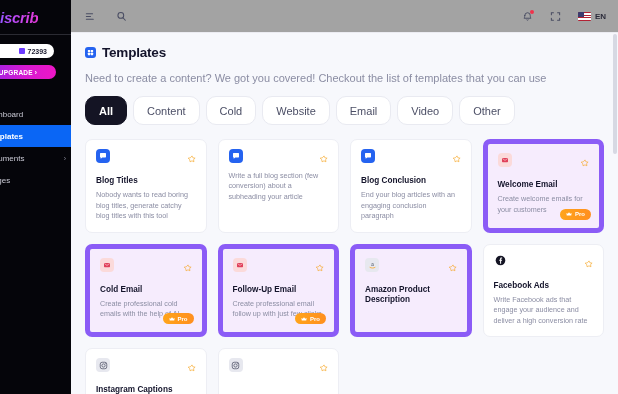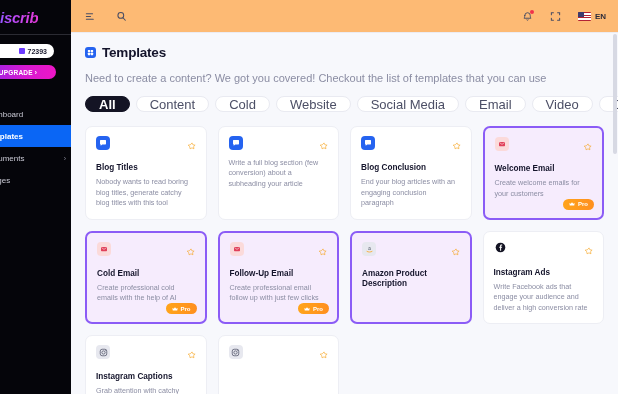--- a/index.html
+++ b/index.html
@@ -93,21 +93,21 @@
   
   .main {
     flex: 1;
     height: 394px;
     background: #f7f8fc;
     overflow: hidden;
     position: relative;
   }
   .topbar {
     height: 33px;
-    background: #fdba74;
+    background: #a3a3a3;
     border-bottom: 1px solid #ececf2;
     display: flex; align-items: center;
     padding: 0 12px 0 14px;
   }
   .topbar-left { display: flex; align-items: center; gap: 20px; }
   .topbar-right { margin-left: auto; display: flex; align-items: center; gap: 17px; }
   .ic { display: inline-flex; align-items: center; justify-content: center; }
   .bell-wrap { position: relative; }
   .bell-dot {
     position: absolute; top: -1px; right: -1px;
@@ -140,27 +140,27 @@
   .page-badge {
     width: 11px; height: 11px; border-radius: 3px;
     background: #2563f0;
     display: flex; align-items: center; justify-content: center;
   }
   .page-title { font-size: 13.5px; font-weight: bold; color: #14142b; letter-spacing: -0.2px; }
   .page-sub { margin-top: 12px; font-size: 11px; color: #8b8da3; }
 
   .tabs { margin-top: 12px; display: flex; gap: 6px; }
   .tab {
-    height: 16px;
+    height: 29px;
     padding: 0 13px;
     border-radius: 10px;
     background: #ffffff;
     border: 1px solid #e9eaf1;
     display: flex; align-items: center; justify-content: center;
-    font-size: 13px; color: #4c4f66;
+    font-size: 11px; color: #4c4f66;
     white-space: nowrap;
   }
   .tab.active {
     background: #141424; border-color: #141424;
     color: #ffffff; font-weight: bold;
   }
 
   .grid {
     margin-top: 14px;
     display: grid;
@@ -170,21 +170,21 @@
   .card {
     background: #ffffff;
     border: 1px solid #edeef4;
     border-radius: 7px;
     padding: 9px 10px 10px 10px;
     min-height: 80px;
     position: relative;
   }
   .card.pro {
     background: #f6ecfd;
-    border: 2px solid #8b5cf6;
+    border: 5px solid #8b5cf6;
   }
   .card-top { display: flex; align-items: flex-start; justify-content: space-between; }
   .card-icon {
     width: 14px; height: 14px;
     border-radius: 4px;
     display: flex; align-items: center; justify-content: center;
     flex: 0 0 auto;
   }
   .ci-blue { background: #2563f0; }
   .ci-pink { background: #fbdada; }
@@ -302,21 +302,20 @@
         </span>
         <span class="page-title">Templates</span>
       </div>
       <div class="page-sub">Need to create a content? We got you covered! Checkout the list of templates that you can use</div>
 
       <div class="tabs">
         <div class="tab active">All</div>
         <div class="tab">Content</div>
         <div class="tab">Cold</div>
         <div class="tab">Website</div>
-        <div class="tab">Social Media</div>
         <div class="tab">Email</div>
         <div class="tab">Video</div>
         <div class="tab">Other</div>
       </div>
 
       <div class="grid" id="card-grid">
           <div class="card">
             <div class="card-top">
               <span class="card-icon ci-blue">
                 <svg width="8" height="8" viewBox="0 0 16 16" fill="#fff">
@@ -445,21 +444,21 @@
               <span class="card-icon ci-white">
                 <svg width="11" height="11" viewBox="0 0 16 16" fill="#141424">
                   <circle cx="8" cy="8" r="7"></circle>
                   <path d="M8.9 8.4h1.3l.2-1.6H8.9V5.9c0-.45.13-.75.78-.75h.77V3.72c-.13-.02-.6-.06-1.13-.06-1.12 0-1.9.68-1.9 1.94v1.18H6.1v1.6h1.32V12.6h1.48z" fill="#fff"></path>
                 </svg>
               </span>
               <span class="star"><svg width="8" height="8" viewBox="0 0 16 16" fill="none" stroke="#f5a623" stroke-width="1.3" stroke-linejoin="round">
                   <path d="M8 1.8l1.9 3.9 4.3.6-3.1 3 .74 4.3L8 11.6l-3.84 2-.74-4.3-3.1-3 4.3-.6z"></path>
                 </svg></span>
             </div>
-            <div class="card-title">Instagram Ads</div>
+            <div class="card-title">Facebook Ads</div>
             <div class="card-desc">Write Facebook ads that engage your audience and deliver a high conversion rate</div>
           </div>
           <div class="card">
             <div class="card-top">
               <span class="card-icon ci-grey">
                 <svg width="9" height="9" viewBox="0 0 16 16" fill="none" stroke="#4a4d63" stroke-width="1.3">
                   <rect x="2.2" y="2.2" width="11.6" height="11.6" rx="3.4"></rect>
                   <circle cx="8" cy="8" r="2.9"></circle>
                   <circle cx="11.6" cy="4.5" r="0.75" fill="#4a4d63" stroke="none"></circle>
                 </svg>

